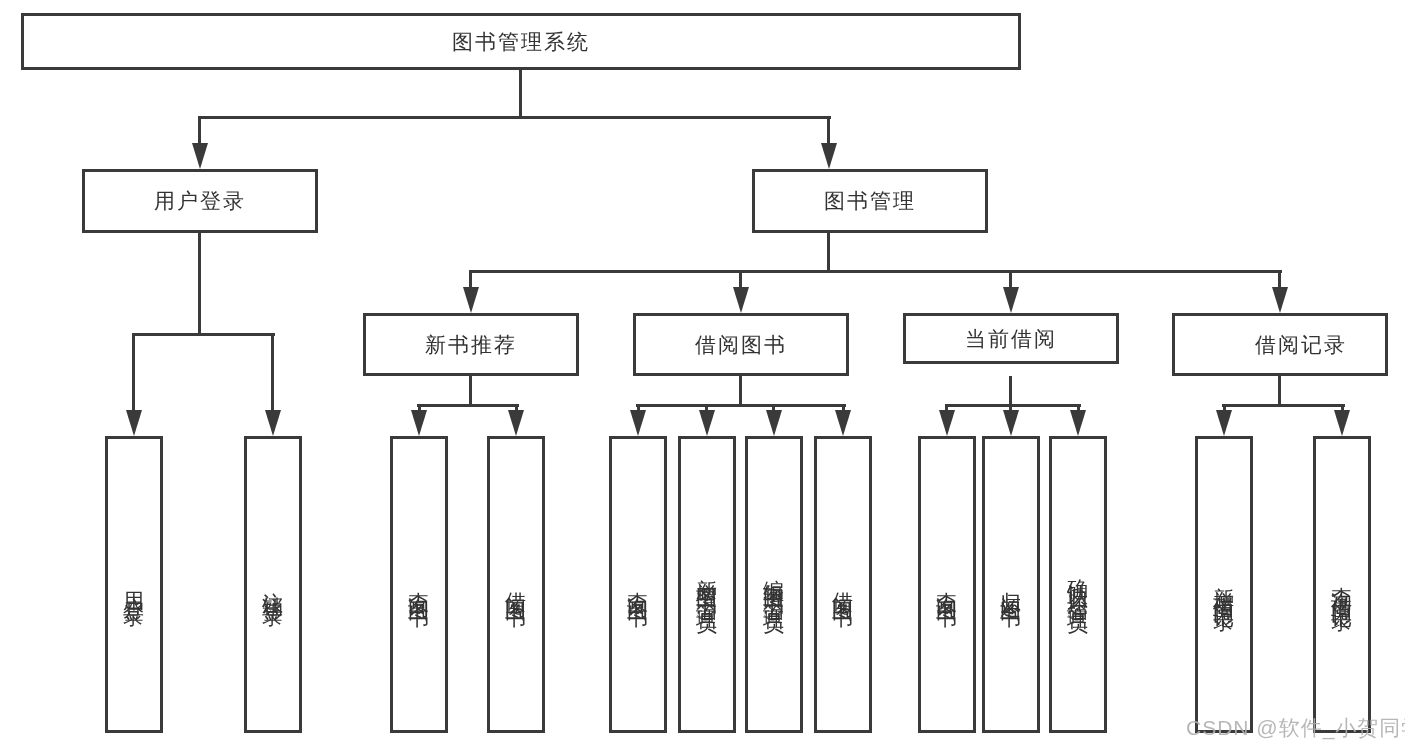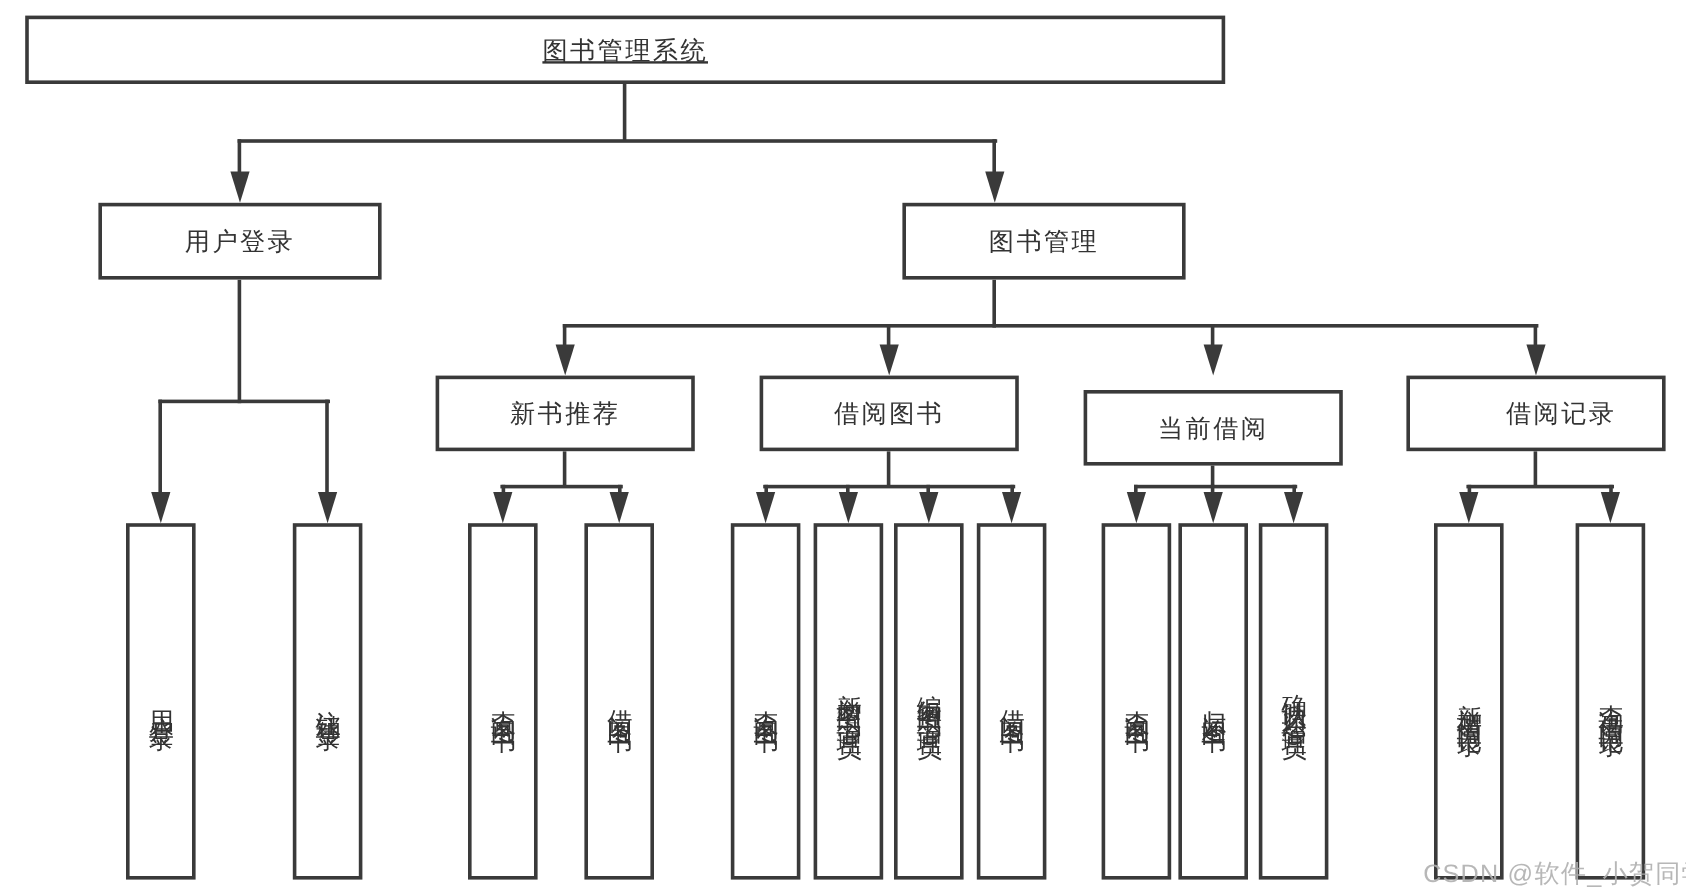--- a/index.html
+++ b/index.html
@@ -55,21 +55,21 @@
     white-space:nowrap;
     z-index:5;
     letter-spacing:1px;
   }
 </style>
 </head>
 <body>
 
 <div class="stage">
 
-  <div class="box" style="left:21px;top:13px;width:1000px;height:57px;text-decoration:underline;">
+  <div class="box" style="left:21px;top:13px;width:1000px;height:57px;">
     <span>图书管理系统</span>
   </div>
 
   <div class="vl" style="left:519px;top:68px;height:50px;"></div>
   <div class="hl" style="left:198px;top:116px;width:633px;"></div>
   <div class="vl" style="left:198px;top:116px;height:30px;"></div>
   <div class="ar" style="left:192px;top:143px;"></div>
   <div class="vl" style="left:827px;top:116px;height:30px;"></div>
   <div class="ar" style="left:821px;top:143px;"></div>
 
@@ -97,21 +97,21 @@
   <div class="ar" style="left:1003px;top:287px;"></div>
   <div class="vl" style="left:1278px;top:270px;height:20px;"></div>
   <div class="ar" style="left:1272px;top:287px;"></div>
 
   <div class="box" style="left:363px;top:313px;width:216px;height:63px;">
     <span>新书推荐</span>
   </div>
   <div class="box" style="left:633px;top:313px;width:216px;height:63px;">
     <span>借阅图书</span>
   </div>
-  <div class="box" style="left:903px;top:325px;width:216px;height:63px;">
+  <div class="box" style="left:903px;top:313px;width:216px;height:51px;">
     <span>当前借阅</span>
   </div>
   <div class="box" style="left:1172px;top:313px;width:216px;height:63px;padding-left:42px;">
     <span>借阅记录</span>
   </div>
 
   <div class="vl" style="left:469px;top:376px;height:30px;"></div>
   <div class="hl" style="left:417px;top:404px;width:102px;"></div>
   <div class="vl" style="left:418px;top:404px;height:8px;"></div>
   <div class="ar" style="left:411px;top:410px;"></div>

